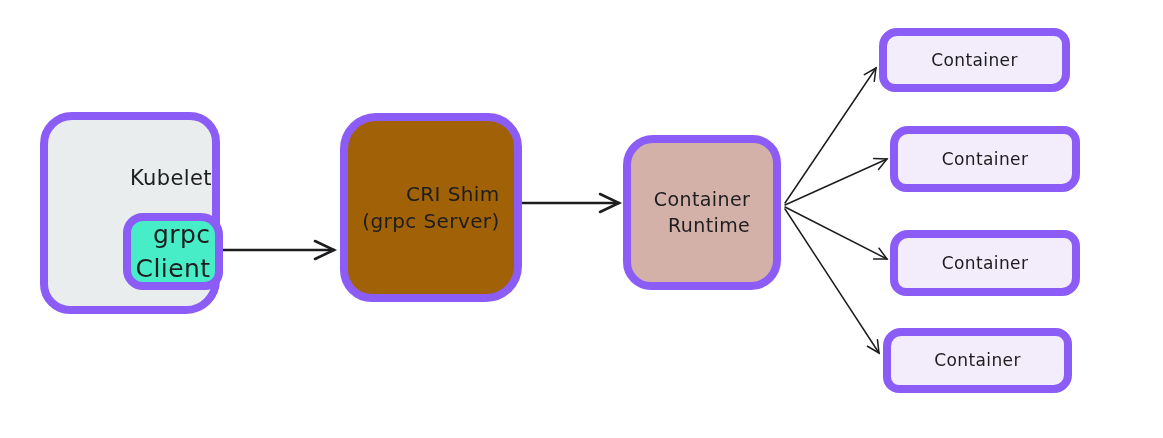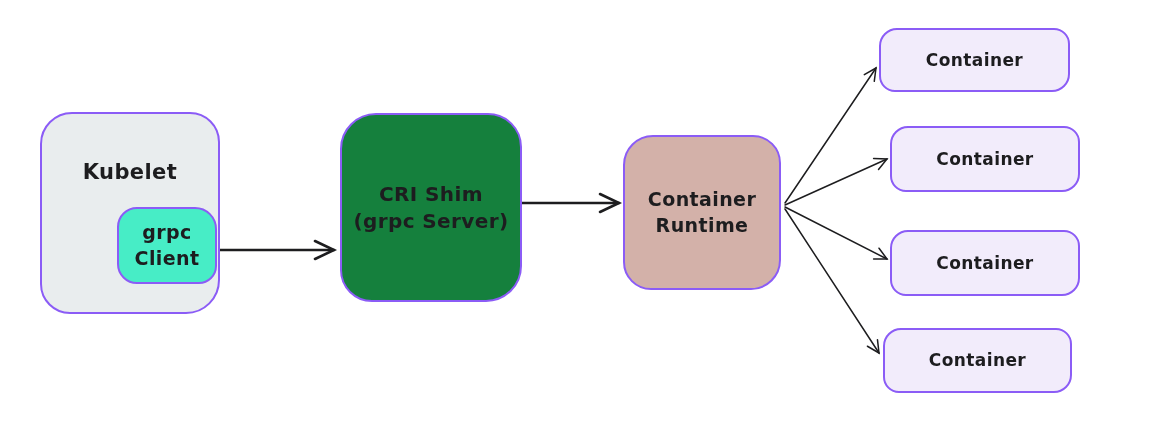--- a/index.html
+++ b/index.html
@@ -18,26 +18,25 @@
   }
   .edges-layer {
     position: absolute;
     left: 0; top: 0;
     width: 1163px; height: 438px;
     pointer-events: none;
   }
   .node {
     position: absolute;
     box-sizing: border-box;
-    border: 2px solid #8b5cf6;
+    border: 8px solid #8b5cf6;
     display: flex;
     align-items: center;
     justify-content: center;
-    text-align: center;
-    font-weight: bold;
+    text-align: right;
   }
   .label {
     white-space: pre-line;
     line-height: 1.35;
     letter-spacing: 0.4px;
     color: #1d1d1f;
   }
   
   .kubelet {
     left: 40px; top: 112px;
@@ -52,26 +51,26 @@
     top: 44px;
     font-size: 21px;
   }
   
   .grpc-client {
     left: 75px; top: 93px;
     width: 100px; height: 77px;
     background: #47edc6;
     border-radius: 20px 22px 18px 20px;
   }
-  .grpc-client > .label { font-size: 19px; }
+  .grpc-client > .label { font-size: 25px; }
   
   .cri-shim {
     left: 340px; top: 113px;
     width: 182px; height: 189px;
-    background: #15803d;
+    background: #a16207;
     border-radius: 36px 34px 36px 32px;
   }
   .cri-shim > .label { font-size: 20px; }
   
   .container-runtime {
     left: 623px; top: 135px;
     width: 158px; height: 155px;
     background: #d3b1a9;
     border-radius: 30px 28px 30px 28px;
   }

